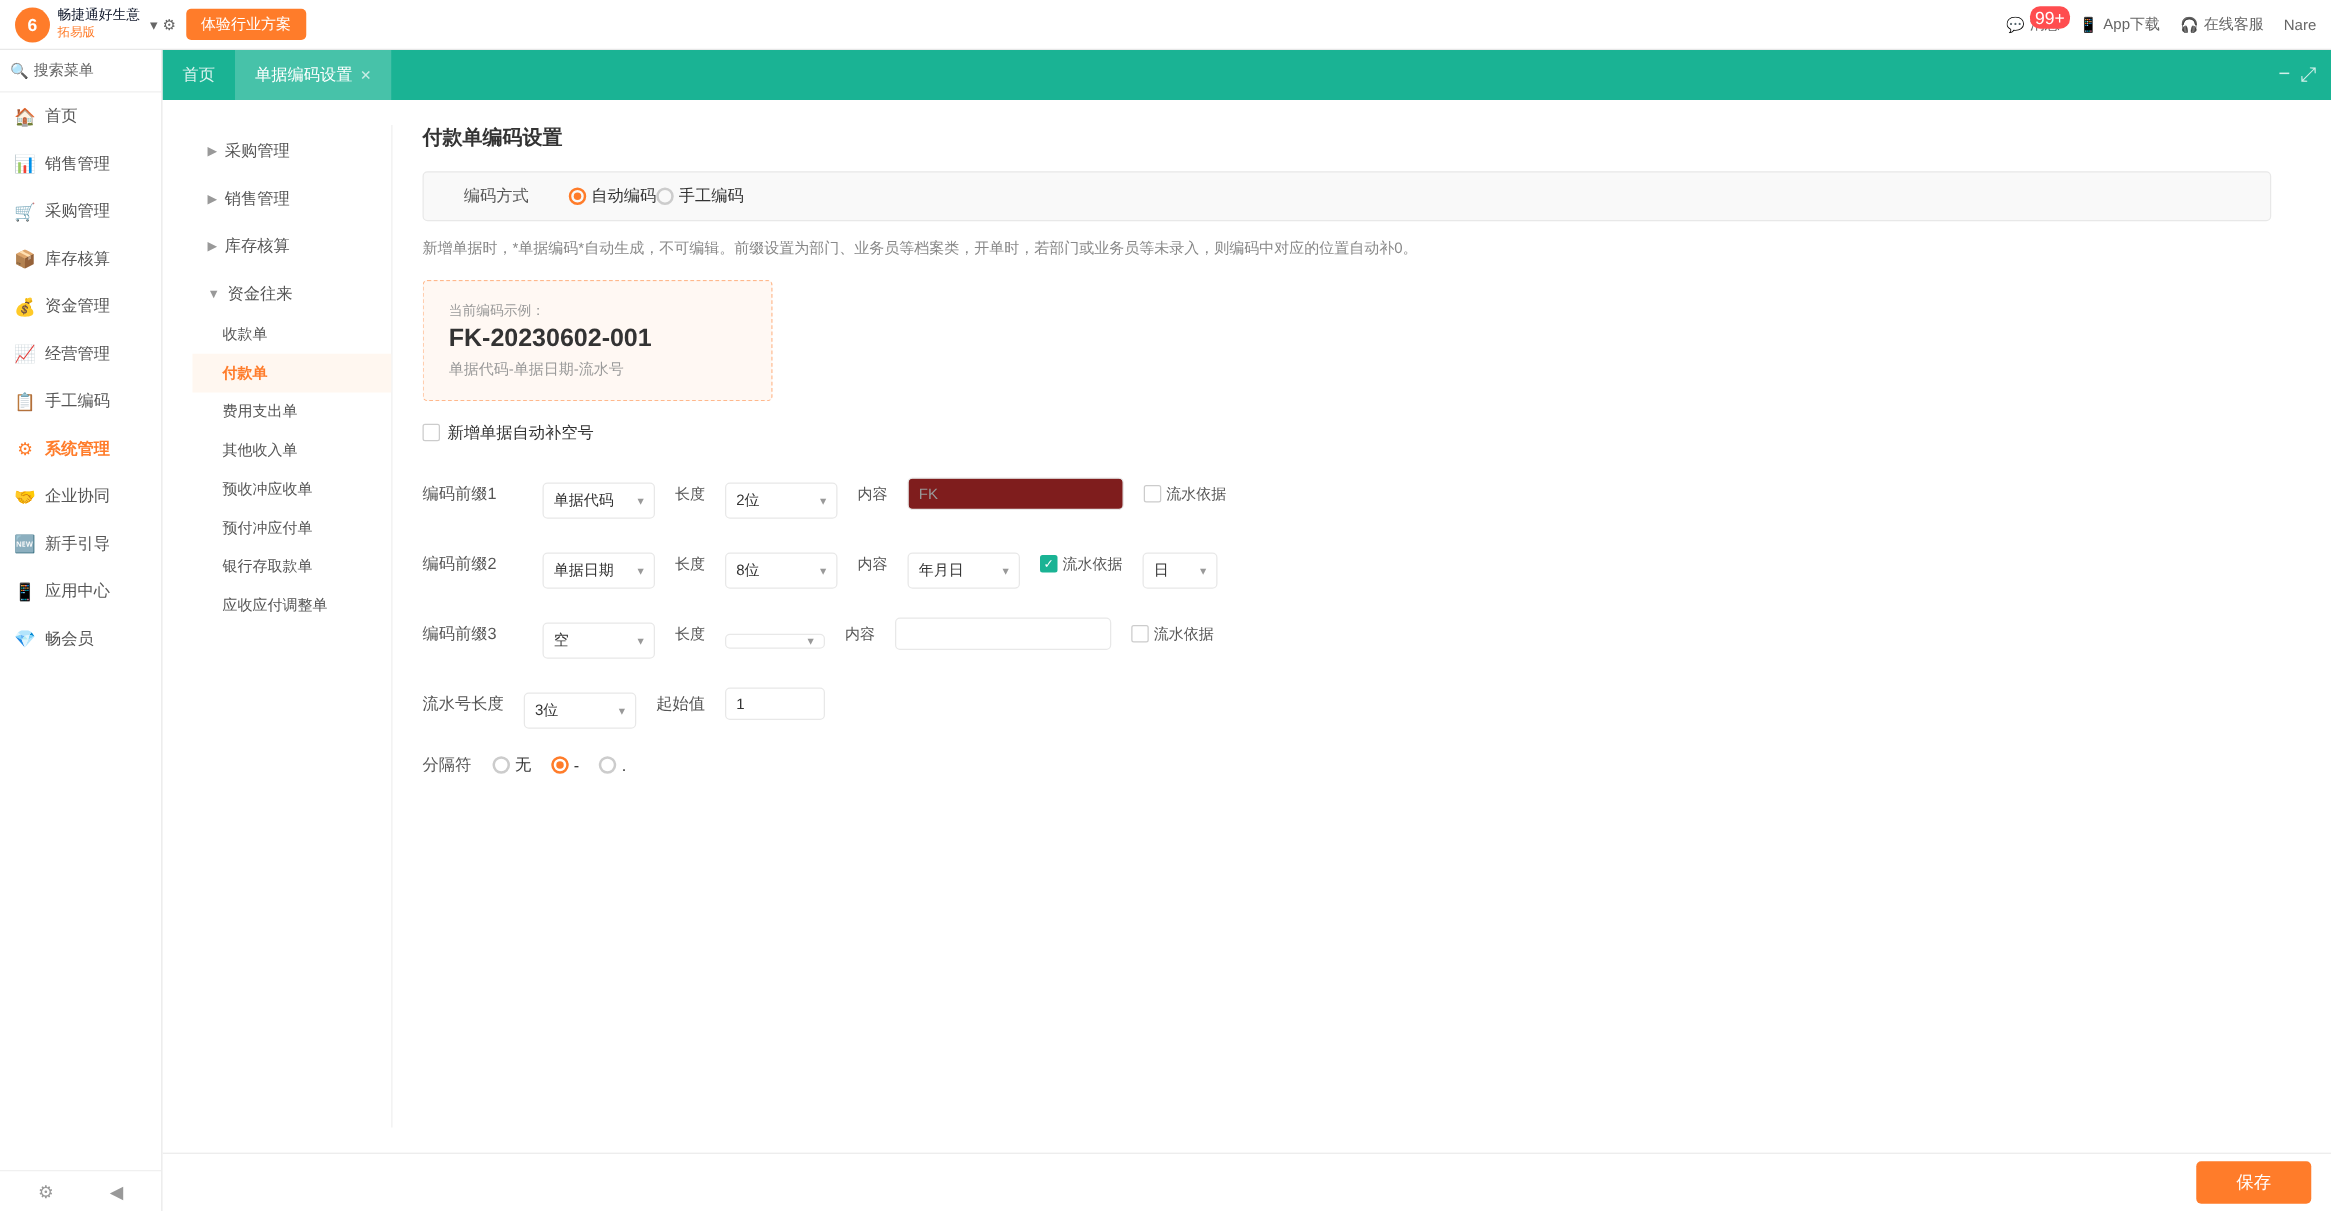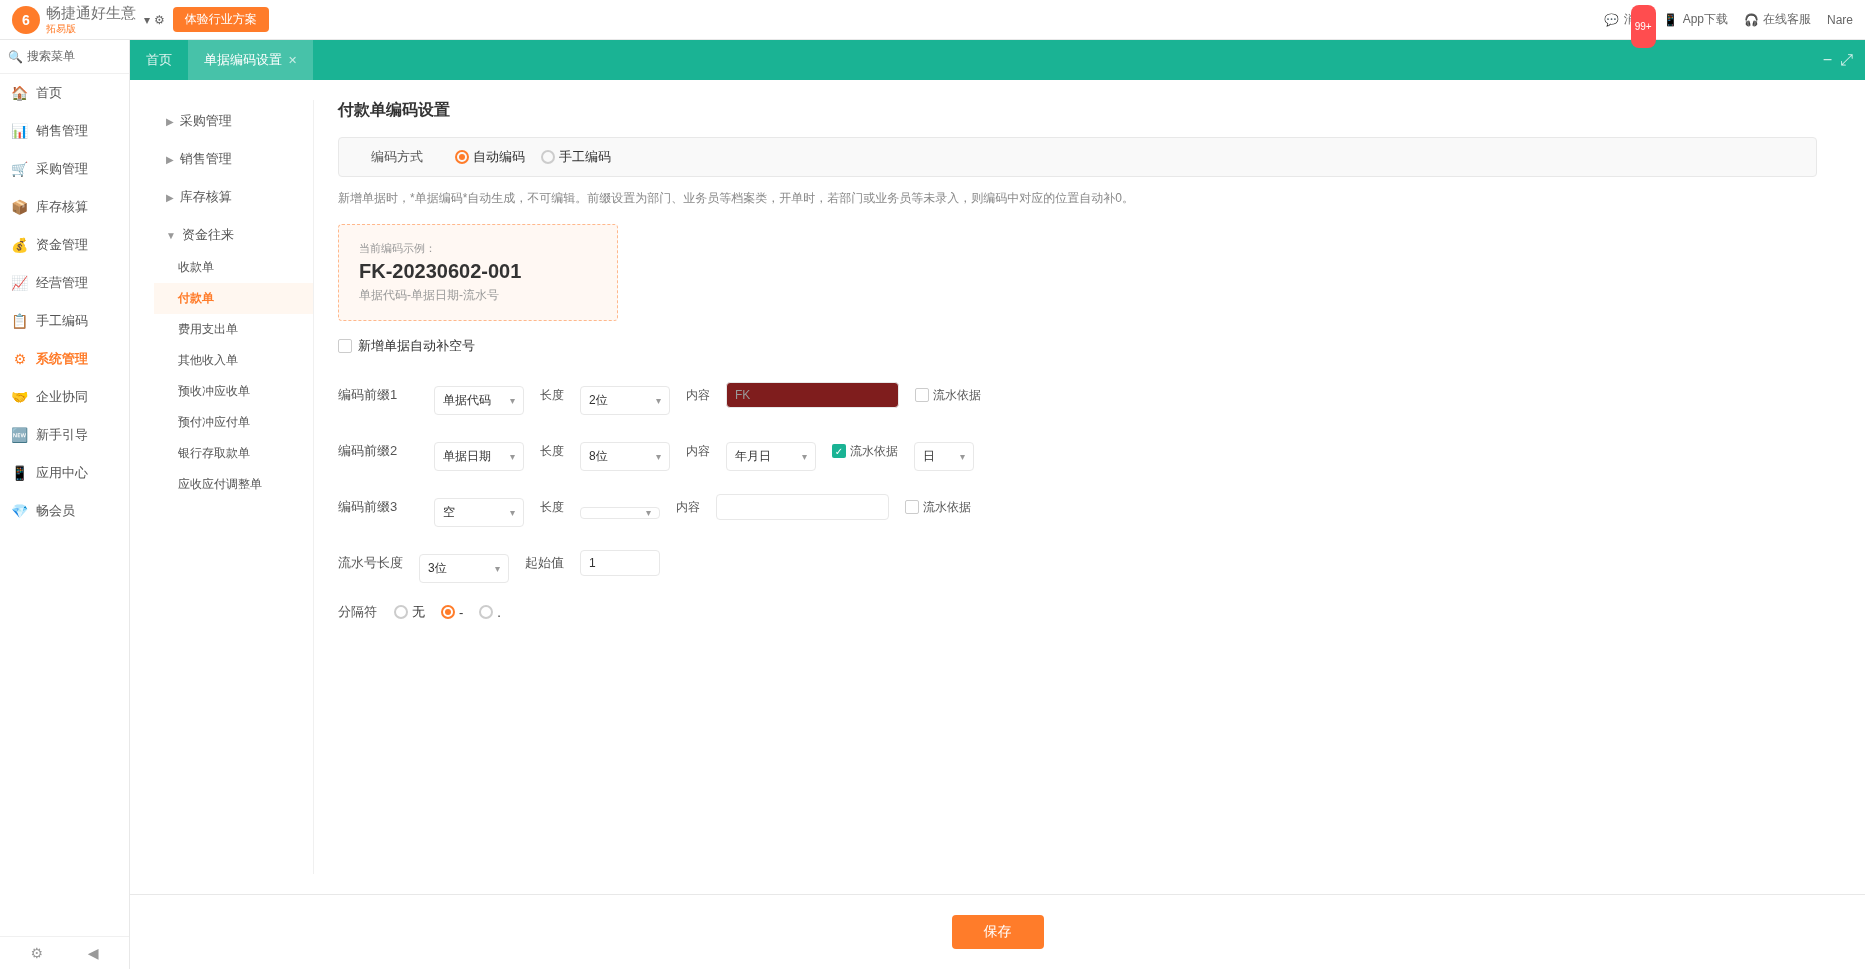--- a/index.html
+++ b/index.html
@@ -13,27 +13,27 @@
       display: flex;
       align-items: center;
       padding: 0 12px;
       justify-content: space-between;
       position: relative;
       z-index: 100;
     }
     .top-bar-left { display: flex; align-items: center; gap: 8px; }
     .top-bar-brand { display: flex; align-items: center; gap: 6px; }
     .brand-logo { width: 28px; height: 28px; background: #ff7c2a; border-radius: 50%; display: flex; align-items: center; justify-content: center; color: #fff; font-size: 14px; font-weight: bold; }
-    .brand-text { font-size: 15px; color: #737373; line-height: 1.2; text-align: right; }
+    .brand-text { font-size: 11px; color: #0f172a; line-height: 1.2; text-align: right; }
     .brand-sub { font-size: 10px; color: #ff7c2a; }
     .top-bar-nav { display: flex; align-items: center; gap: 4px; color: #666; font-size: 12px; }
     .top-bar-btn { background: #ff7c2a; color: #fff; border: none; border-radius: 4px; padding: 4px 12px; font-size: 12px; cursor: pointer; }
     .top-bar-right { display: flex; align-items: center; gap: 16px; color: #666; font-size: 12px; }
     .top-bar-msg { display: flex; align-items: center; gap: 4px; position: relative; }
-    .badge { background: #ff4d4f; color: #fff; border-radius: 8px; font-size: 10px; padding: 16px 4px; position: absolute; top: -6px; right: -8px; }
+    .badge { background: #ff4d4f; color: #fff; border-radius: 8px; font-size: 14px; padding: 1px 4px; position: absolute; top: -6px; right: -8px; }
 
     
     .layout { display: flex; height: calc(969px - 40px); }
 
     
     .sidebar {
       width: 130px;
       background: #fff;
       border-right: 1px solid #e8e8e8;
       display: flex;
@@ -133,21 +133,21 @@
       background: #f9f9f9;
       border: 1px solid #e8e8e8;
       border-radius: 4px;
       padding: 10px 32px;
       display: flex;
       align-items: center;
       gap: 24px;
       margin-bottom: 12px;
     }
     .encode-label { color: #555; font-size: 13px; margin-right: 8px; }
-    .radio-group { display: flex; gap: 16px; }
+    .radio-group { display: flex; }
     .radio-item { display: flex; align-items: center; gap: 4px; cursor: pointer; font-size: 13px; }
     .radio-circle {
       width: 14px; height: 14px; border-radius: 50%;
       border: 2px solid #ccc;
       display: flex; align-items: center; justify-content: center;
     }
     .radio-circle.selected { border-color: #ff7c2a; }
     .radio-circle.selected::after {
       content: ''; width: 6px; height: 6px;
       background: #ff7c2a; border-radius: 50%;
@@ -205,24 +205,24 @@
     .serial-row { display: flex; align-items: center; gap: 16px; margin-bottom: 20px; }
     .serial-label { font-size: 13px; color: #555; }
 
     
     .sep-row { display: flex; align-items: center; gap: 16px; margin-bottom: 20px; }
     .sep-label { font-size: 13px; color: #555; margin-right: 1px; }
 
     
     .bottom-bar {
       border-top: 1px solid #e8e8e8;
-      padding: 20px 16px;
-      display: flex;
-      align-items: center;
-      justify-content: center;
+      padding: 6px 16px;
+      display: flex;
+      align-items: center;
+      justify-content: flex-end;
       background: #fff;
     }
     .save-btn {
       background: #ff7c2a;
       color: #fff;
       border: none;
       border-radius: 4px;
       padding: 8px 32px;
       font-size: 14px;
       cursor: pointer;

